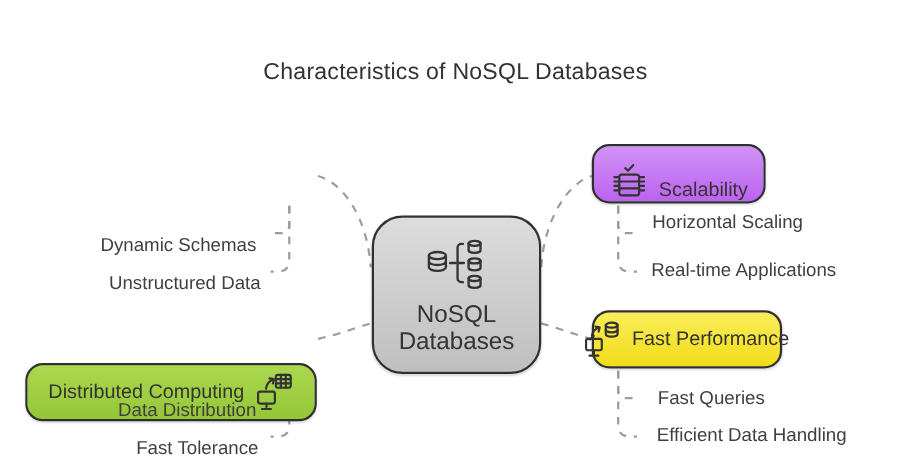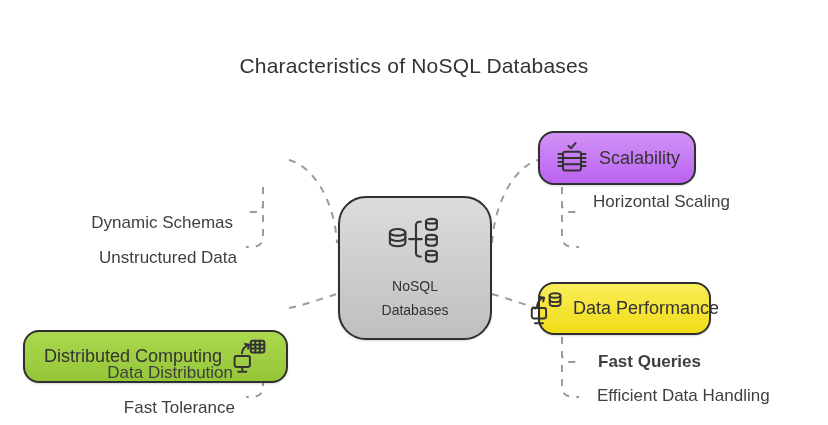--- a/index.html
+++ b/index.html
@@ -27,28 +27,28 @@
     position: absolute;
     display: flex; align-items: center; justify-content: center;
     gap: 9px;
     border: 2px solid #2f2f2f; border-radius: 16px;
     font-size: 18px; color: #333333;
     white-space: nowrap;
     box-shadow: 0 1px 2px rgba(0,0,0,0.15);
   }
   .node svg { display: block; }
   .node-flexibility   { left: 133px; top: 132px; width: 155px; height: 53px; }
-  .node-scalability   { left: 538px; top: 131px; width: 158px; height: 54px; }
+  .node-scalability   { left: 538px; top: 131px; width: 158px; height: 54px; align-items: flex-end; }
   .node-distributed   { left:  23px; top: 282px; width: 265px; height: 53px; margin-top: 48px; }
   .node-highperf      { left: 538px; top: 282px; width: 173px; height: 53px; }
   .node-center {
     left: 338px; top: 196px; width: 154px; height: 144px;
     border-radius: 28px;
     flex-direction: column; gap: 4px;
-    font-size: 14px;
+    font-size: 22px;
   }
   .center-label { text-align: center; line-height: 24px; }
   .leaf {
     position: absolute;
     font-size: 17px; color: #3f3f3f; line-height: 20px;
     white-space: nowrap;
   }
   .leaf.right-align { text-align: right; margin-top: 12px; }
   .icon-stroke { stroke: #333333; stroke-width: 2.2; fill: none;
                  stroke-linecap: round; stroke-linejoin: round; }
@@ -148,24 +148,25 @@
           <path d="M22,10.6 C22,12.1 24.7,13.3 28,13.3 C31.3,13.3 34,12.1 34,10.6"></path>
           <path d="M8,17 Q9,10.5 15,8.5"></path>
           <path d="M11.5,7.5 L15.8,8.3 L14.8,12.5"></path>
           <path d="M6,20.5 L9.8,16.9"></path>
           <rect x="2" y="20" width="16" height="11.5" rx="2"></rect>
           <path d="M10,31.5 V35"></path>
           <path d="M5.5,37 H14.5"></path>
         </g>
       </svg>
     </span>
-    <span>Data Performance</span>
+    <span>Fast Performance</span>
   </div>
 
   <div class="leaf right-align" style="right:595px; top:201px;">Dynamic Schemas</div>
   <div class="leaf right-align" style="right:591px; top:236px;">Unstructured Data</div>
   <div class="leaf" style="left:593px; top:192px;">Horizontal Scaling</div>
+  <div class="leaf" style="left:592px; top:236px;">Real-time Applications</div>
   <div class="leaf right-align" style="right:595px; top:351px;">Data Distribution</div>
   <div class="leaf right-align" style="right:593px; top:386px;">Fast Tolerance</div>
-  <div class="leaf" style="left:598px; top:352px;font-weight:bold;">Fast Queries</div>
+  <div class="leaf" style="left:598px; top:352px;">Fast Queries</div>
   <div class="leaf" style="left:597px; top:386px;">Efficient Data Handling</div>
 
 </div>
 
 </body></html>

